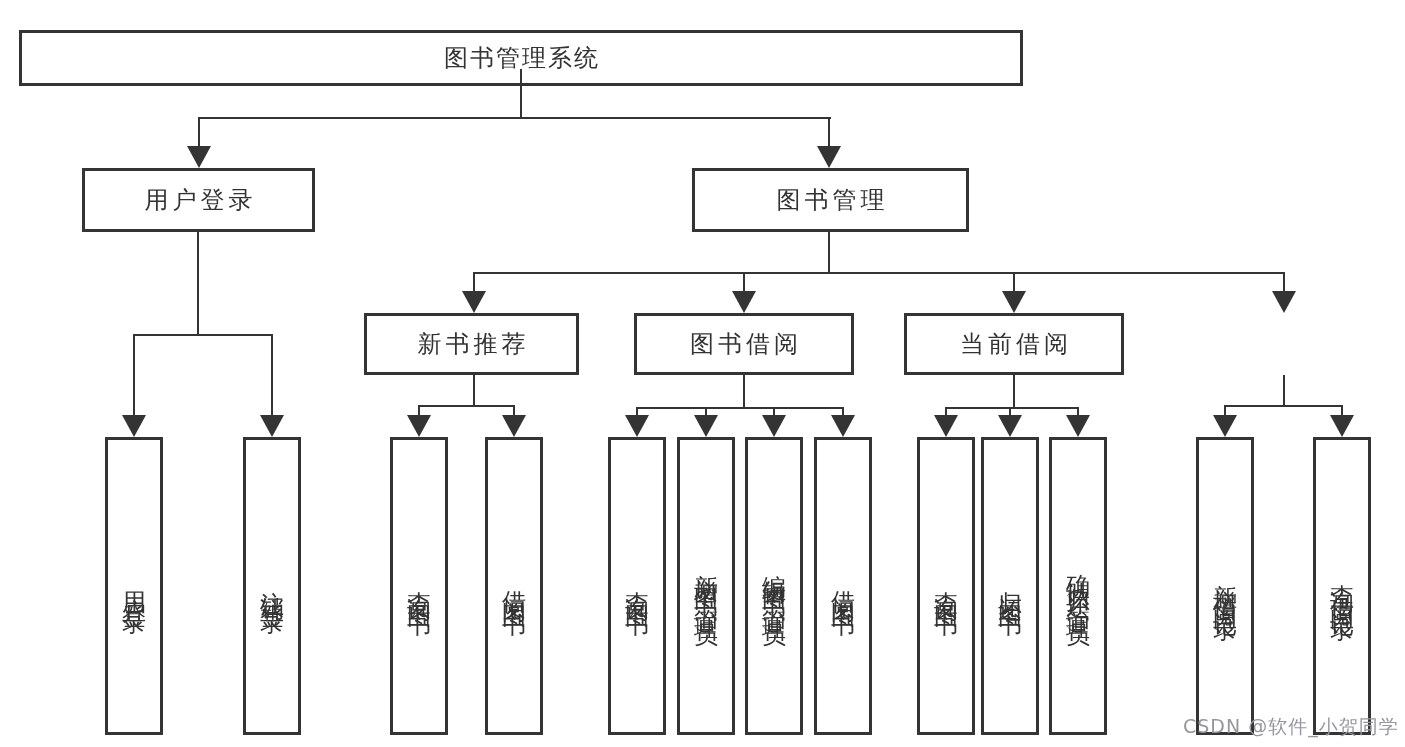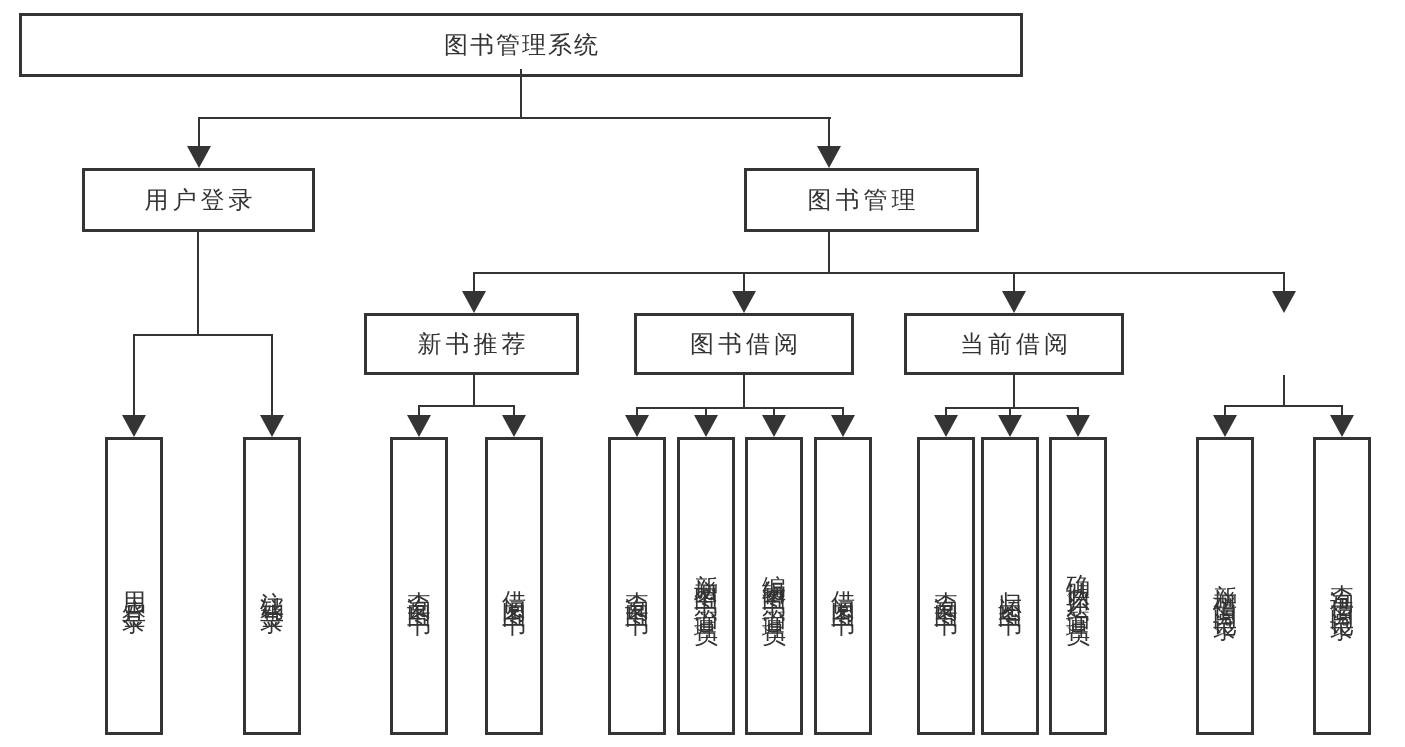--- a/index.html
+++ b/index.html
@@ -30,35 +30,35 @@
   .watermark{
     position:absolute;left:1183px;top:714px;font-size:19px;letter-spacing:1px;
     color:#96969e;white-space:nowrap;z-index:5;
   }
 </style>
 </head>
 <body>
 
 <div class="canvas">
 
-  <div class="box root" style="left:19px;top:13px;width:1004px;height:64px">
+  <div class="box root" style="left:19px;top:30px;width:1004px;height:56px">
     <span class="lbl">图书管理系统</span>
   </div>
 
   <div class="line" style="left:520px;top:69px;width:2px;height:49px"></div>
   <div class="line" style="left:198px;top:117px;width:633px;height:2px"></div>
   <div class="line" style="left:198px;top:117px;width:2px;height:31px"></div>
   <div class="arrow" style="left:187px;top:146px"></div>
   <div class="line" style="left:828px;top:117px;width:2px;height:31px"></div>
   <div class="arrow" style="left:817px;top:146px"></div>
 
   <div class="box" style="left:82px;top:168px;width:233px;height:64px">
     <span class="lbl">用户登录</span>
   </div>
-  <div class="box" style="left:744px;top:168px;width:235px;height:64px">
+  <div class="box" style="left:692px;top:168px;width:277px;height:64px">
     <span class="lbl">图书管理</span>
   </div>
 
   <div class="line" style="left:197px;top:232px;width:2px;height:104px"></div>
   <div class="line" style="left:133px;top:334px;width:140px;height:2px"></div>
   <div class="line" style="left:133px;top:334px;width:2px;height:83px"></div>
   <div class="arrow" style="left:122px;top:415px"></div>
   <div class="line" style="left:271px;top:334px;width:2px;height:83px"></div>
   <div class="arrow" style="left:260px;top:415px"></div>
 
@@ -154,14 +154,15 @@
     <span class="lbl">确认归还（管理员）</span>
   </div>
 
   <div class="box v" style="left:1196px;top:437px;width:58px;height:298px">
     <span class="lbl">新增借阅记录</span>
   </div>
   <div class="box v" style="left:1313px;top:437px;width:58px;height:298px">
     <span class="lbl">查询借阅记录</span>
   </div>
 
+  <div class="watermark">CSDN @软件_小贺同学</div>
 
 </div>
 
 </body></html>

